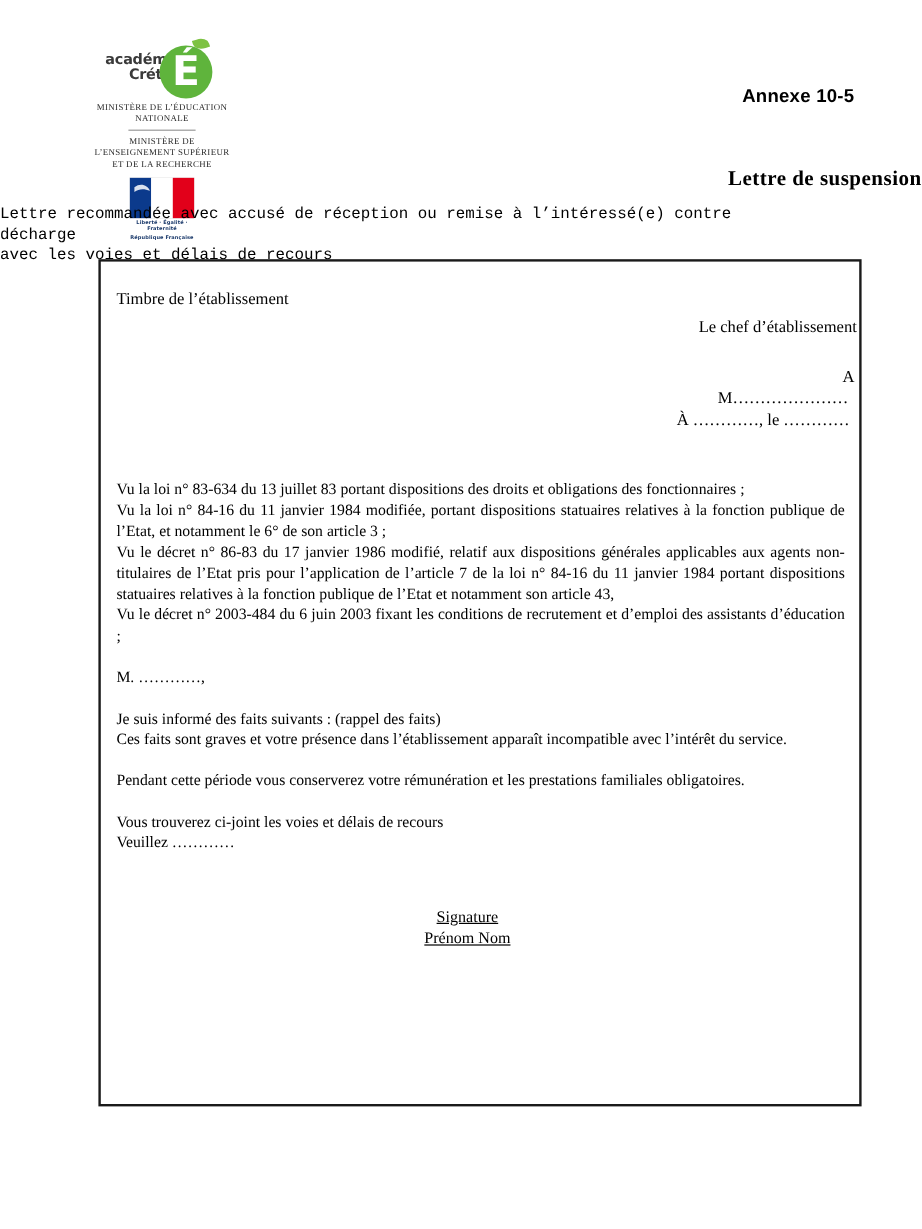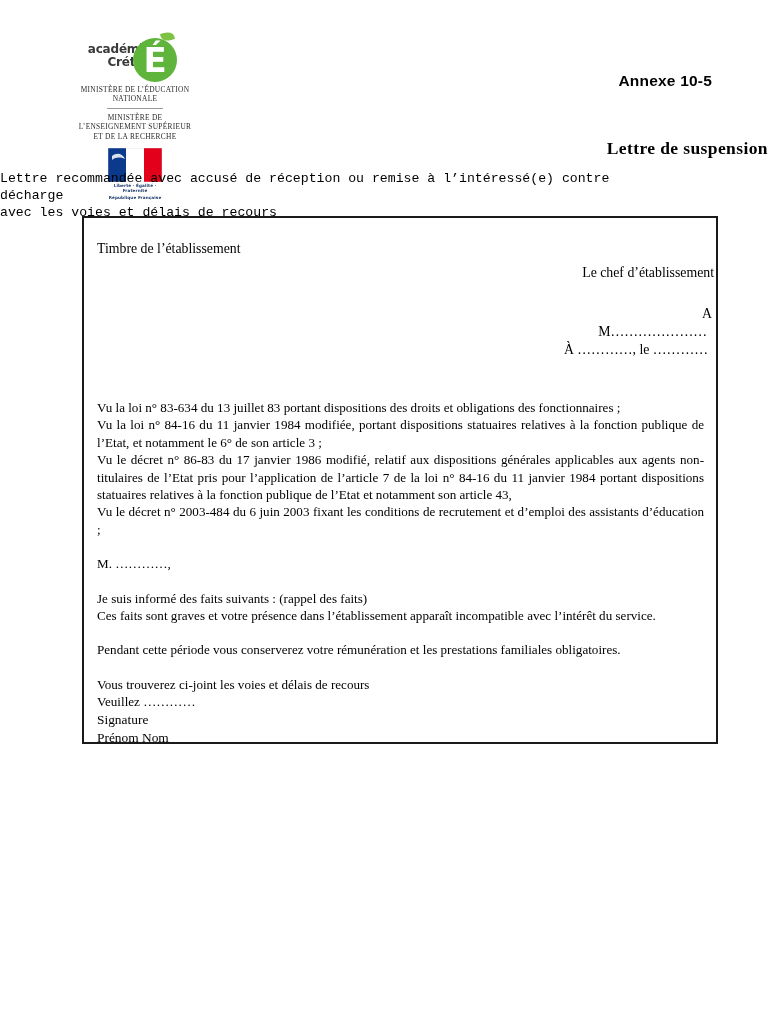--- a/index.html
+++ b/index.html
@@ -168,21 +168,21 @@
     line-height: 17px;
   }
   .subtitle .l2 { display: block; }
 
   
   .letter-box {
     position: absolute;
     left: 82px;
     top: 216px;
     width: 636px;
-    height: 528px;
+    height: 706px;
     border: 2px solid #1a1a1a;
     box-sizing: border-box;
     padding: 16px 0 0 0;
   }
 
   .inner {
     position: relative;
     width: 100%;
     height: 100%;
     box-sizing: border-box;
@@ -237,24 +237,26 @@
   }
   .body-text p.last-line,
   .body-text p.noj {
     text-align: left;
   }
   .gap {
     height: 17px;
   }
 
   .signature {
-    text-align: left;
+    margin-top: 44px;
+    text-align: center;
     font-size: 13.4px;
     line-height: 18px;
     padding-right: 22px;
+    text-decoration: underline;
   }
 </style>
 </head>
 <body>
 
 <div class="page">
 
   <div class="header">
 
     <div class="logo-block">

